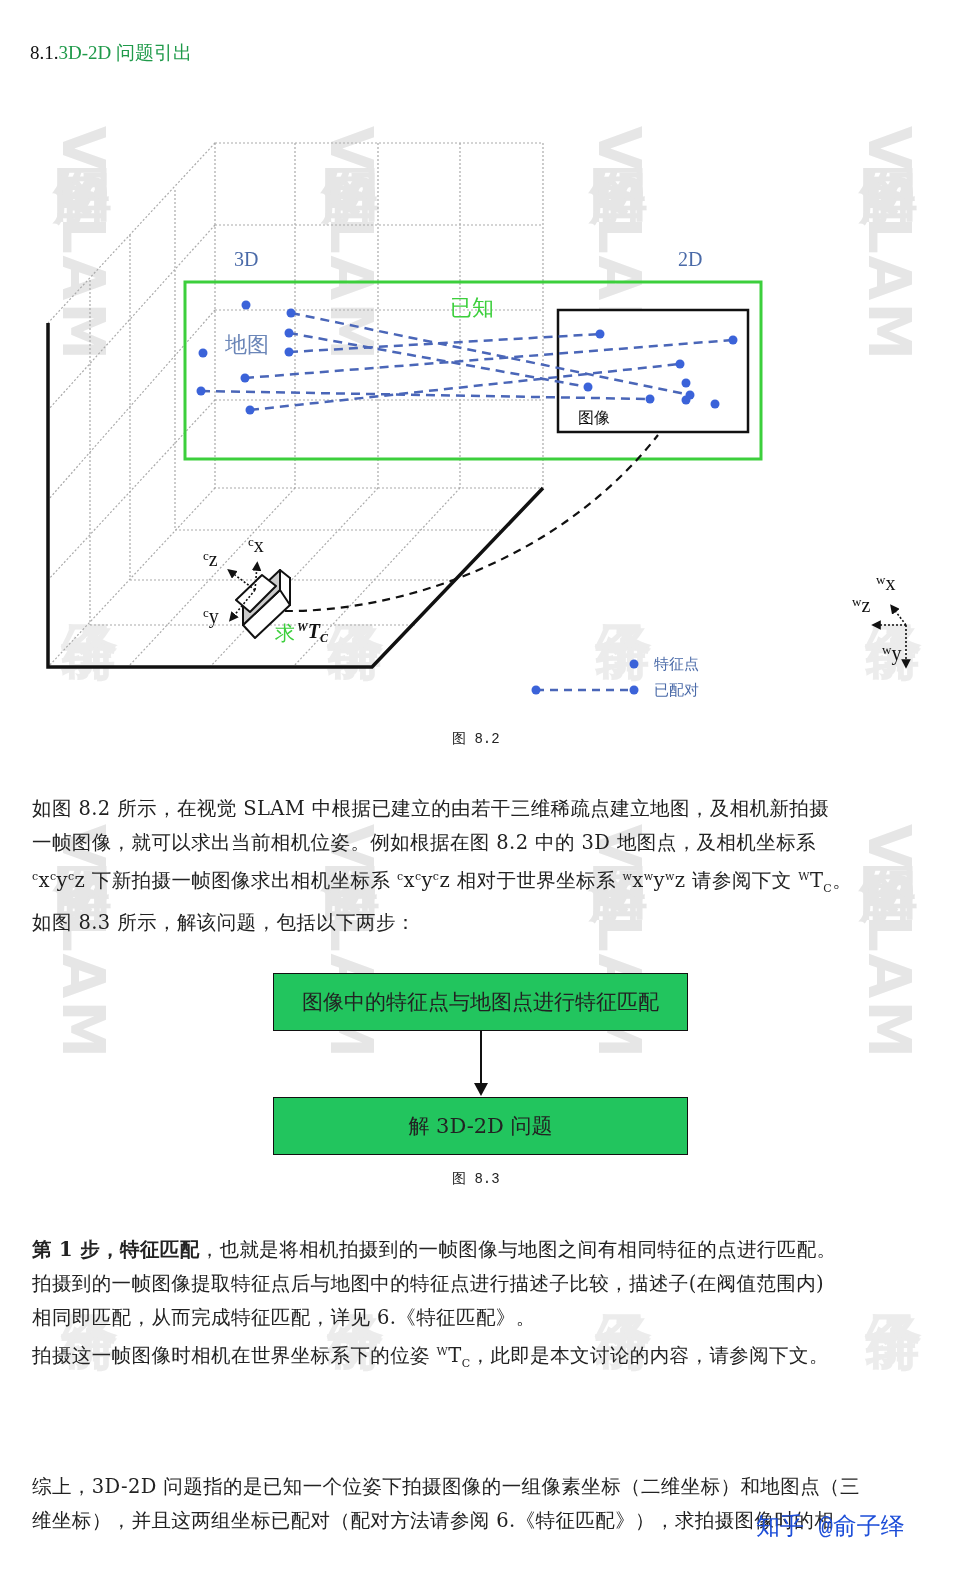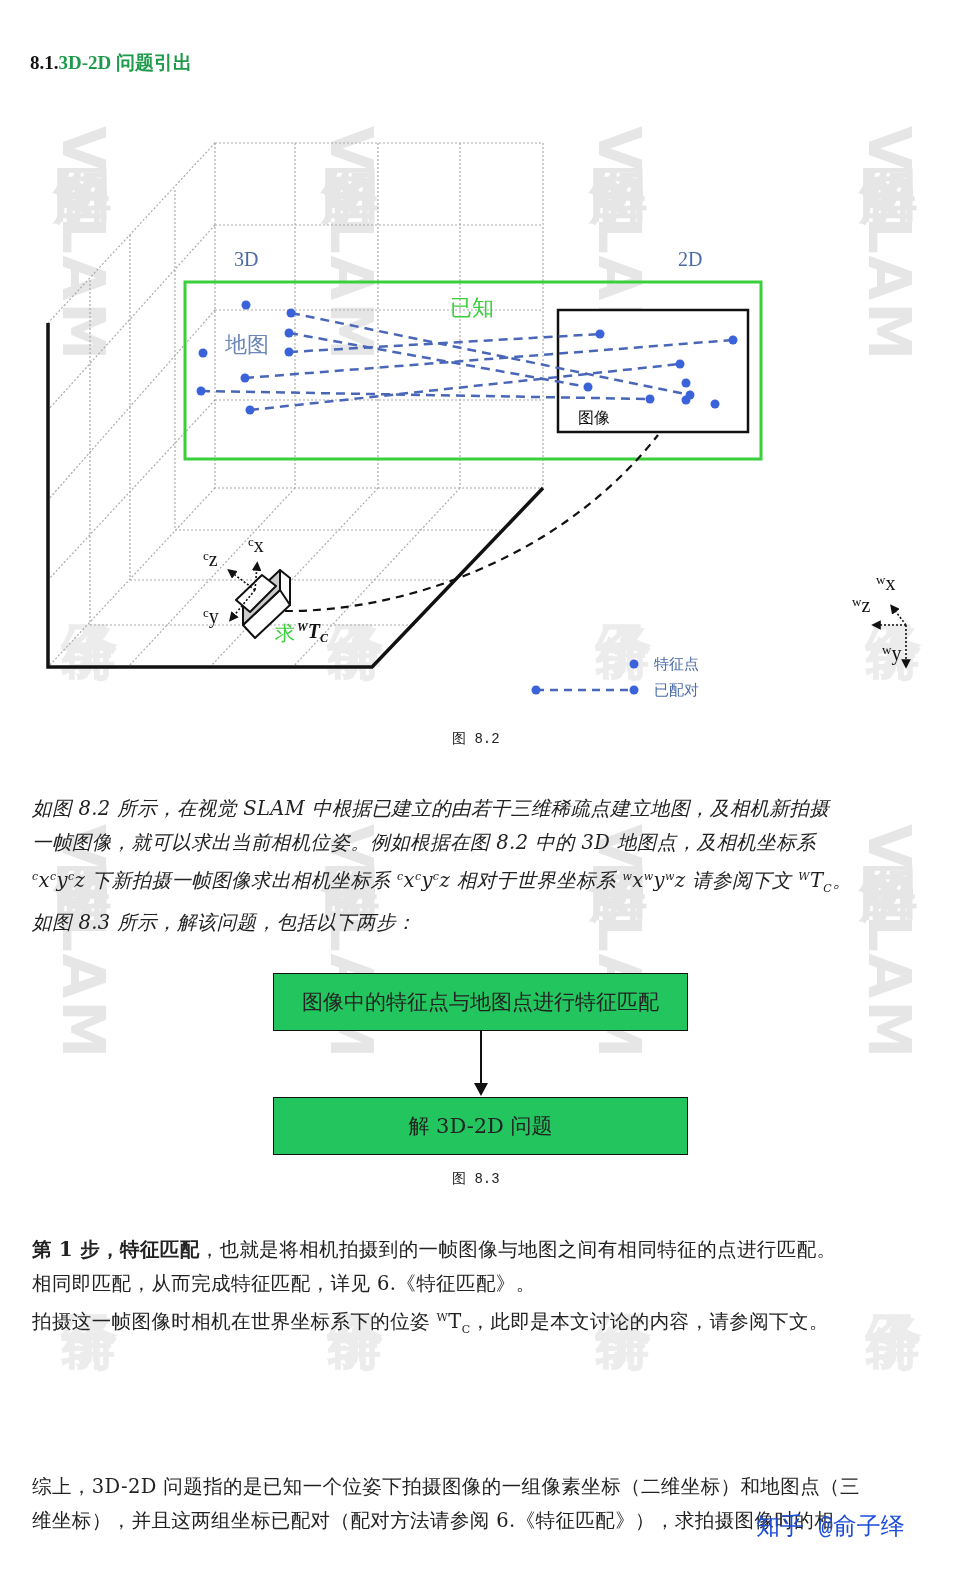--- a/index.html
+++ b/index.html
@@ -1,19 +1,19 @@
 <!DOCTYPE html>
 <html><head>
 <meta charset="utf-8">
 <style>
   html, body { margin: 0; padding: 0; background: #ffffff; }
   body { width: 971px; height: 1589px; position: relative; overflow: hidden;
          font-family: "DejaVu Serif", "Liberation Serif", serif; color: #222; }
   .abs { position: absolute; }
-  .heading { left: 30px; top: 50px; font-size: 19px; font-weight: bold;
+  .heading { left: 30px; top: 40px; font-size: 19px; font-weight: normal;
              font-family: "Liberation Serif", "DejaVu Serif", serif; white-space: nowrap; }
   .heading .num { color: #111; }
   .heading .ttl { color: #1f9a4a; }
   .watermark { color: #e6e6e6; font-family: "DejaVu Sans", sans-serif; font-weight: bold;
                writing-mode: vertical-rl; font-size: 58px; letter-spacing: 2px; }
   .wm-small { color: #ececec; font-family: "DejaVu Sans", sans-serif; font-weight: bold;
               writing-mode: vertical-rl; font-size: 56px; }
   svg text { font-family: "Liberation Serif", "DejaVu Serif", serif; }
   .caption { font-size: 14px; font-family: Liberation Mono, monospace; color: #222; }
   .para { left: 32px; width: 915px; font-size: 19.5px; line-height: 34px; color: #222;
@@ -159,37 +159,38 @@
     <text x="654" y="669" font-size="15" fill="#4a6aa8" font-family="DejaVu Sans, sans-serif">特征点</text>
     <line x1="536" y1="690" x2="634" y2="690" stroke="#4a66b8" stroke-width="2.5" stroke-dasharray="8,6"></line>
     <circle cx="536" cy="690" r="4.5" fill="#3b63d9"></circle>
     <circle cx="634" cy="690" r="4.5" fill="#3b63d9"></circle>
     <text x="654" y="695" font-size="15" fill="#4a6aa8" font-family="DejaVu Sans, sans-serif">已配对</text>
   </g>
 </svg>
 
 <div class="abs caption" style="left:452px;top:730px;">图 8.2</div>
 
-<div class="abs para" style="top:792px;font-style:italic;">
+<div class="abs para" style="top:792px;">
   <span class="line">如图 8.2 所示，在视觉 SLAM 中根据已建立的由若干三维稀疏点建立地图，及相机新拍摄</span>
   <span class="line">一帧图像，就可以求出当前相机位姿。例如根据在图 8.2 中的 3D 地图点，及相机坐标系</span>
   <span class="line"><sup>c</sup>x<sup>c</sup>y<sup>c</sup>z <span>下新拍摄一帧图像求出相机坐标系</span> <sup>c</sup>x<sup>c</sup>y<sup>c</sup>z <span>相对于世界坐标系</span> <sup>w</sup>x<sup>w</sup>y<sup>w</sup>z <span>请参阅下文</span> <sup>W</sup>T<sub>C</sub>。</span>
   <span class="line">如图 8.3 所示，解该问题，包括以下两步：</span>
 </div>
 
 <div class="abs flowbox" style="left:273px;top:973px;width:413px;height:56px;">图像中的特征点与地图点进行特征匹配</div>
 <svg class="abs" style="left:470px;top:1030px;" width="22" height="68">
   <line x1="11" y1="0" x2="11" y2="55" stroke="#111" stroke-width="2"></line>
   <polygon points="4,53 18,53 11,66" fill="#111"></polygon>
 </svg>
 <div class="abs flowbox" style="left:273px;top:1097px;width:413px;height:56px;">解 3D-2D 问题</div>
 <div class="abs caption" style="left:452px;top:1170px;">图 8.3</div>
 
 <div class="abs para" style="top:1233px;">
   <span class="line"><b>第 1 步，特征匹配</b><span>，也就是将相机拍摄到的一帧图像与地图之间有相同特征的点进行匹配。</span></span>
+  <span class="line">拍摄到的一帧图像提取特征点后与地图中的特征点进行描述子比较，描述子(在阀值范围内)</span>
   <span class="line">相同即匹配，从而完成特征匹配，详见 6.《特征匹配》。</span>
   <span class="line"><span>拍摄这一帧图像时相机在世界坐标系下的位姿</span> <sup>W</sup>T<sub>C</sub><span>，此即是本文讨论的内容，请参阅下文。</span></span>
 </div>
 
 <div class="abs para" style="top:1470px;">
   <span class="line">综上，3D-2D 问题指的是已知一个位姿下拍摄图像的一组像素坐标（二维坐标）和地图点（三</span>
   <span class="line">维坐标），并且这两组坐标已配对（配对方法请参阅 6.《特征匹配》），求拍摄图像时的相</span>
 </div>
 
 <div class="abs zhihu" style="left:756px;top:1510px;">知乎 @俞子绎</div>

